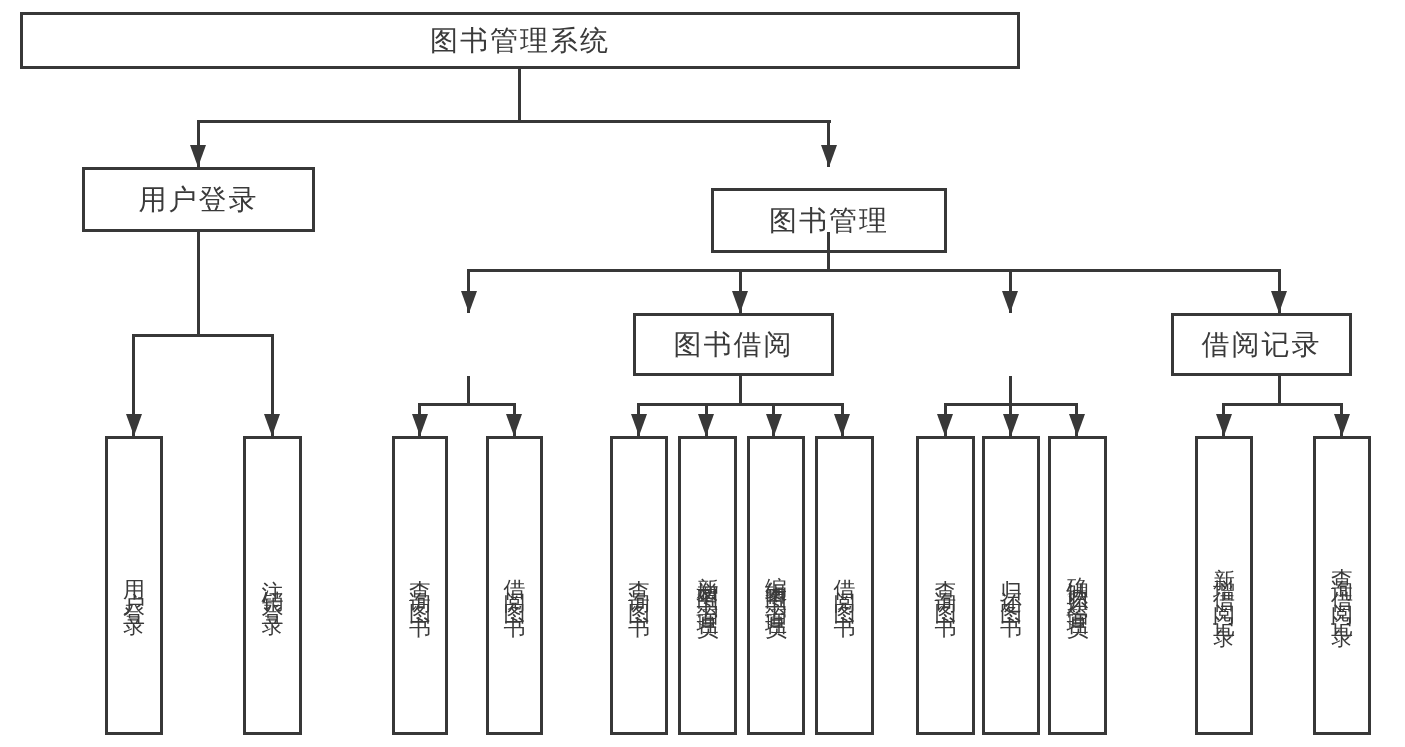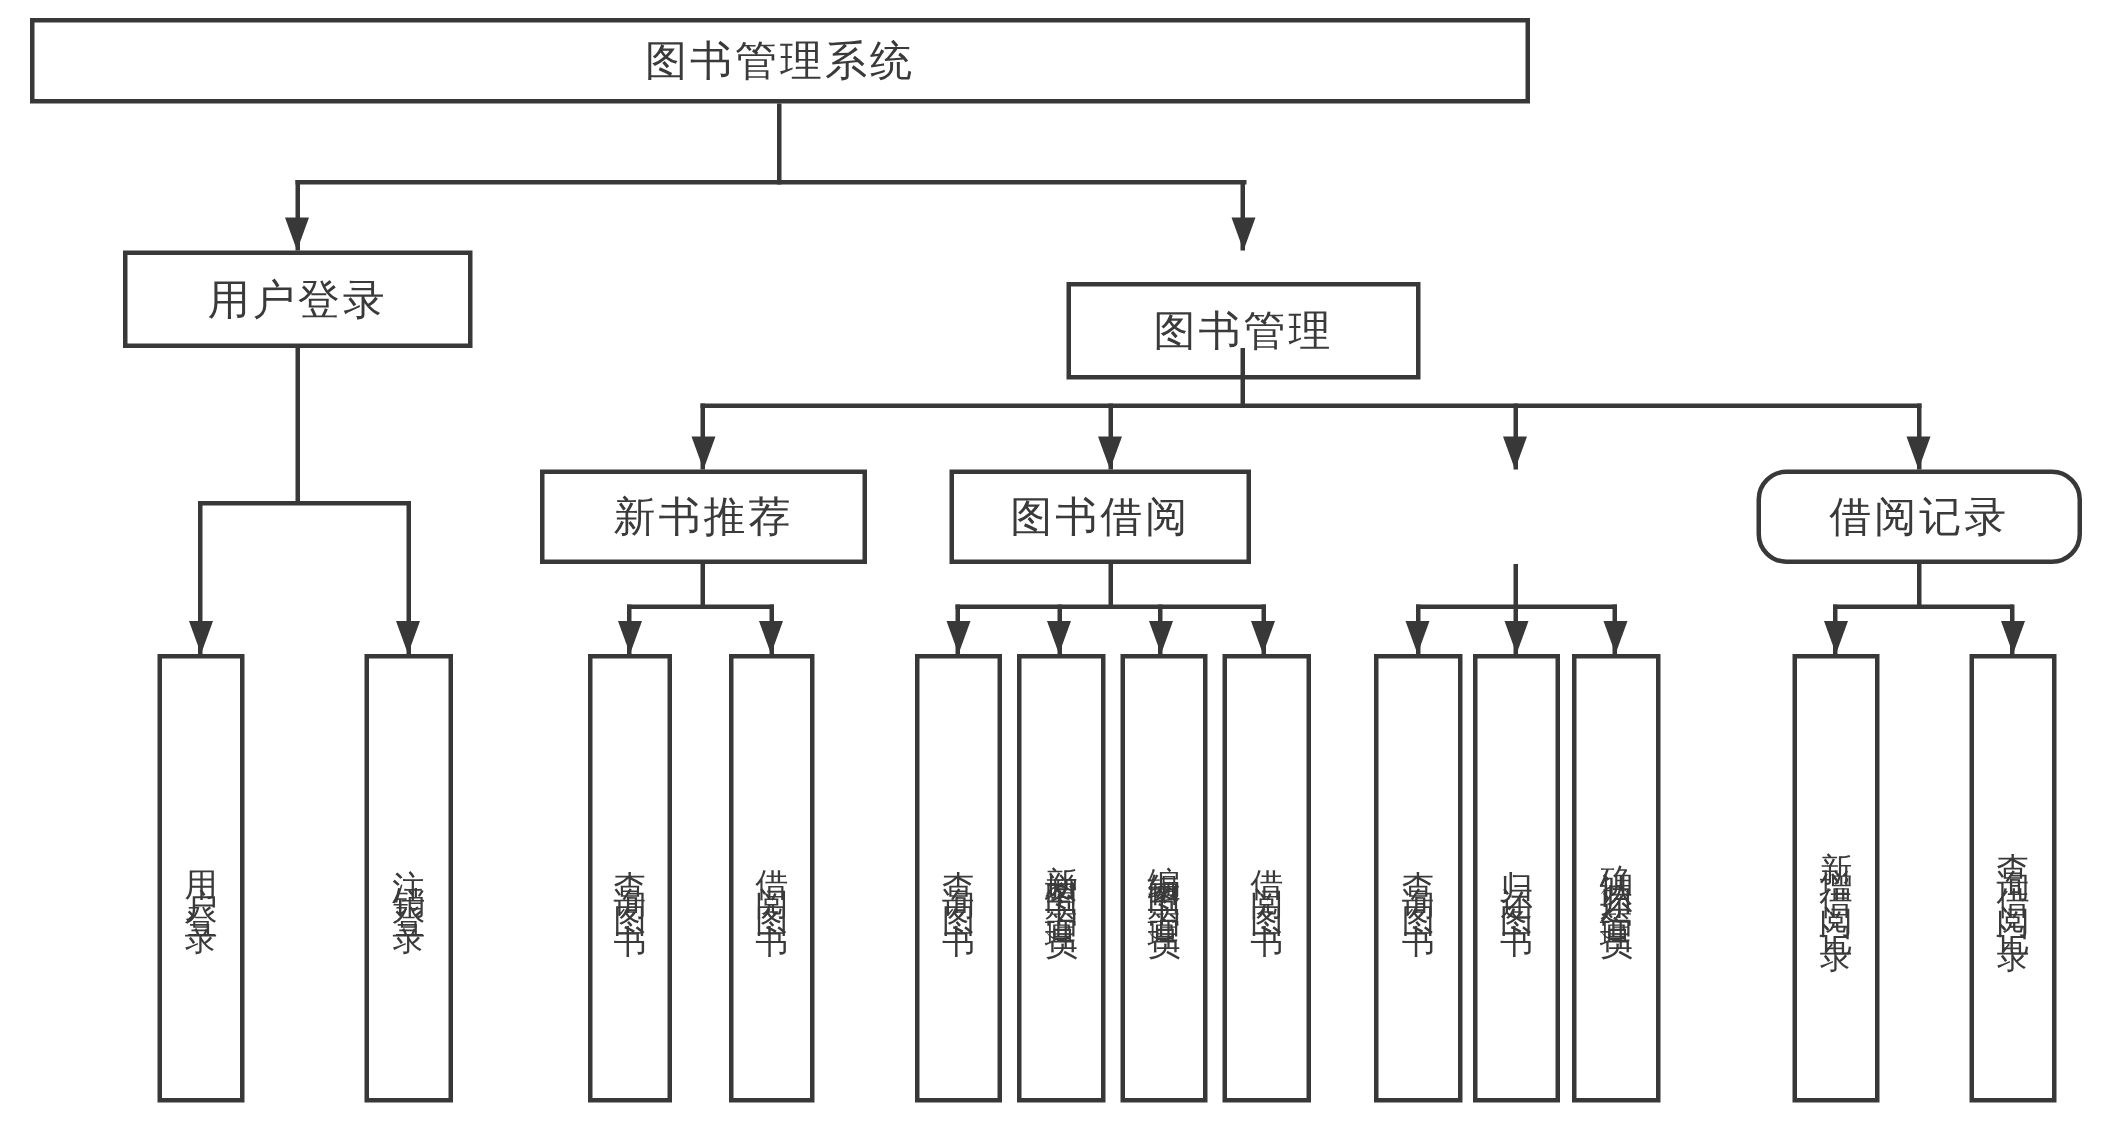--- a/index.html
+++ b/index.html
@@ -83,27 +83,24 @@
     <span>图书管理系统</span>
   </div>
 
   <div class="box" style="left:82px; top:167px; width:233px; height:65px;">
     <span>用户登录</span>
   </div>
   <div class="box" style="left:711px; top:167px; width:236px; height:65px;margin-top:21px;">
     <span>图书管理</span>
   </div>
 
-  <div class="box" style="left:360px; top:313px; width:218px; height:63px;">
-    <span>新书推荐</span>
-  </div>
   <div class="box" style="left:633px; top:313px; width:201px; height:63px;align-items:center;">
     <span>图书借阅</span>
   </div>
-  <div class="box" style="left:1171px; top:313px; width:217px; height:63px;border-radius:20px;">
+  <div class="box" style="left:1171px; top:313px; width:181px; height:63px;">
     <span>借阅记录</span>
   </div>
 
   <div class="vbox" style="left:105px; width:58px;">
     <span>用户登录</span>
   </div>
   <div class="vbox" style="left:243px; width:59px;">
     <span>注销登录</span>
   </div>
 

